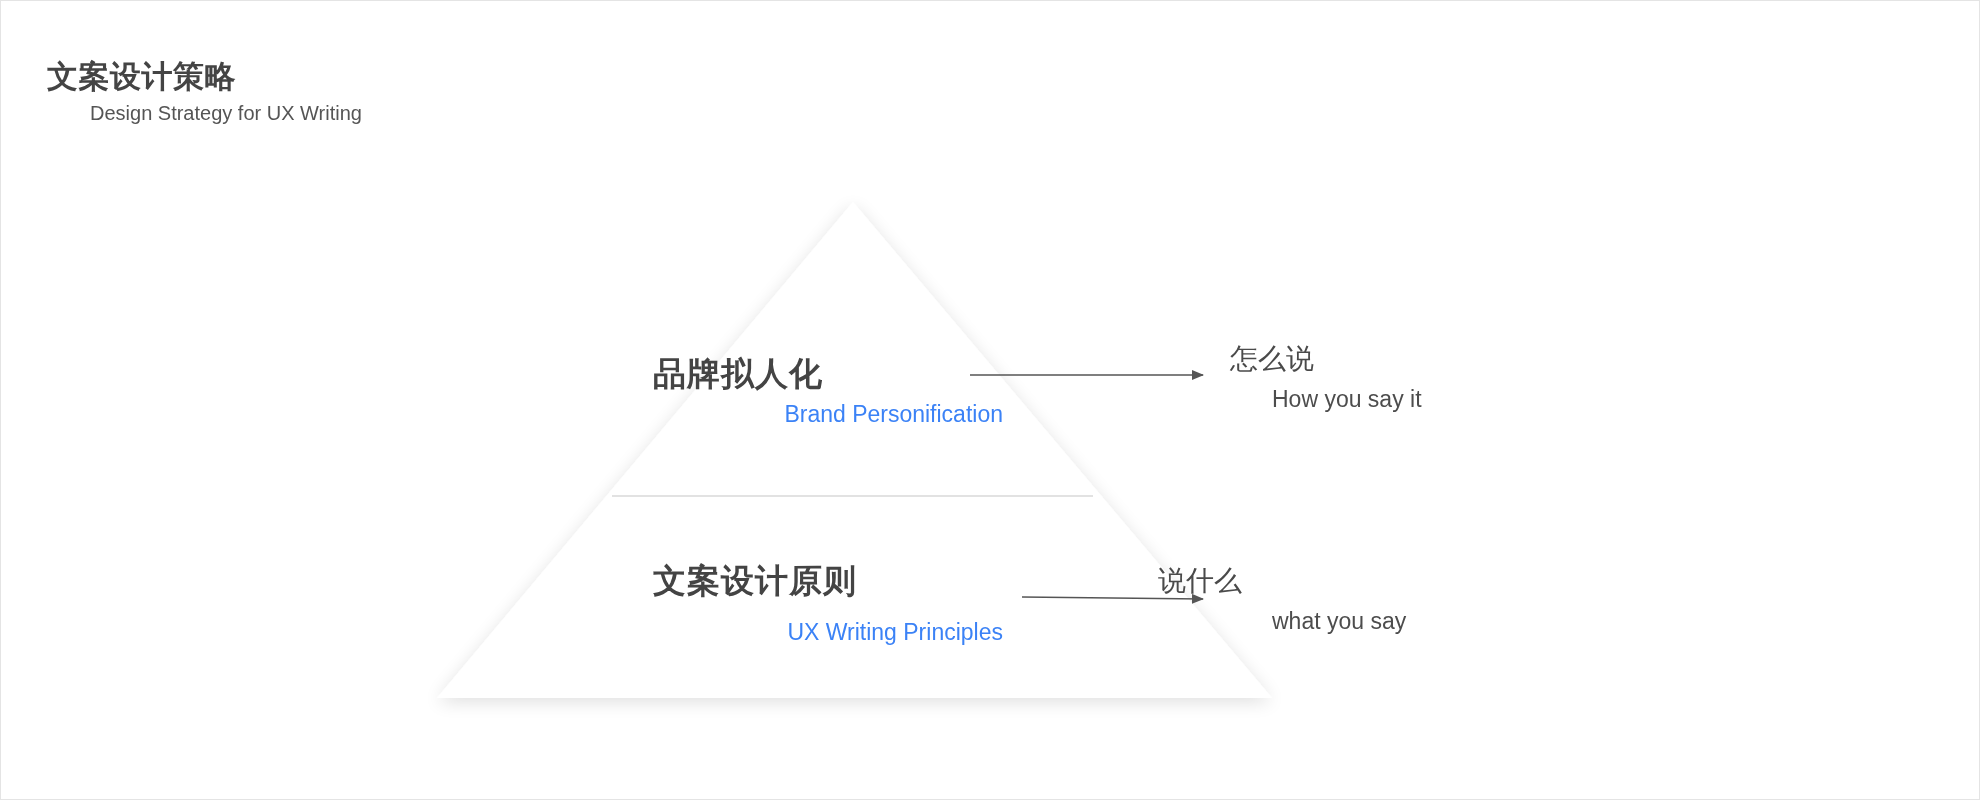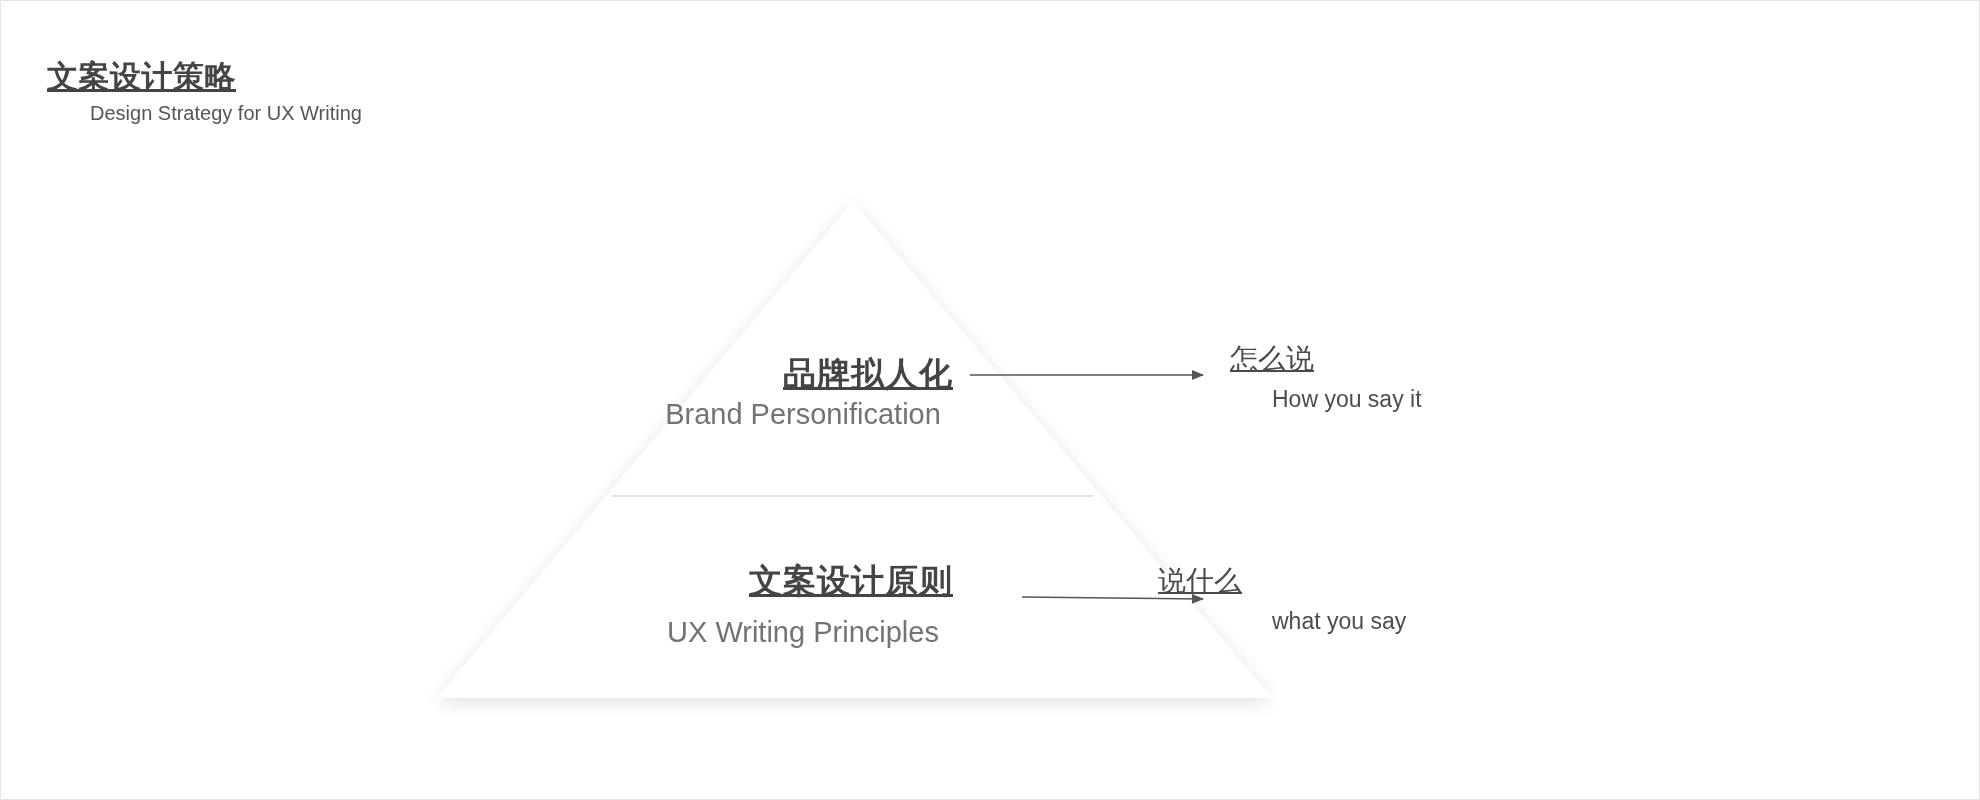--- a/index.html
+++ b/index.html
@@ -2,30 +2,30 @@
 <html><head>
 <meta charset="utf-8">
 <style>
   html, body { margin: 0; padding: 0; background: #ffffff; }
   body { width: 1980px; height: 800px; position: relative; overflow: hidden; }
   .frame {
     position: absolute; left: 0; top: 0; width: 1978px; height: 798px;
     border: 1px solid #e4e4e4; background: #ffffff;
   }
   .txt { position: absolute; white-space: nowrap; color: #444444; }
-  .cjk { font-family: "DejaVu Sans", sans-serif; text-decoration: underline; }
+  .cjk { font-family: "DejaVu Sans", sans-serif; }
   .lat { font-family: "Liberation Sans", sans-serif; margin-left: 42px; }
 
   .page-title { left: 47px; top: 56px; font-size: 31px; font-weight: bold; line-height: 40px; letter-spacing: 0.5px; }
   .page-subtitle { left: 48px; top: 100px; font-size: 20px; line-height: 26px; color: #555555; }
 
   .pyramid { position: absolute; left: 0; top: 0; width: 1980px; height: 800px; }
 
-  .tier-title { font-size: 33px; font-weight: bold; line-height: 40px; letter-spacing: 1px; text-align: right; }
-  .tier-sub { font-size: 29px; line-height: 28px; color: #737373; text-align: center; }
+  .tier-title { font-size: 33px; font-weight: bold; line-height: 40px; letter-spacing: 1px; text-align: left; }
+  .tier-sub { font-size: 23px; line-height: 28px; color: #3b82f6; text-align: right; }
 
   .t1-title { left: 703px; width: 300px; top: 354px; margin-left: -50px; }
   .t1-sub   { left: 653px; width: 400px; top: 400px; margin-left: -50px; }
   .t2-title { left: 703px; width: 300px; top: 561px; margin-left: -50px; }
   .t2-sub   { left: 653px; width: 400px; top: 618px; margin-left: -50px; }
 
   .side-title { font-size: 28px; line-height: 34px; color: #4a4a4a; }
   .side-sub { font-size: 23px; line-height: 28px; color: #4d4d4d; }
   .s1-title { left: 1230px; top: 342px; }
   .s1-sub   { left: 1230px; top: 385px; }

